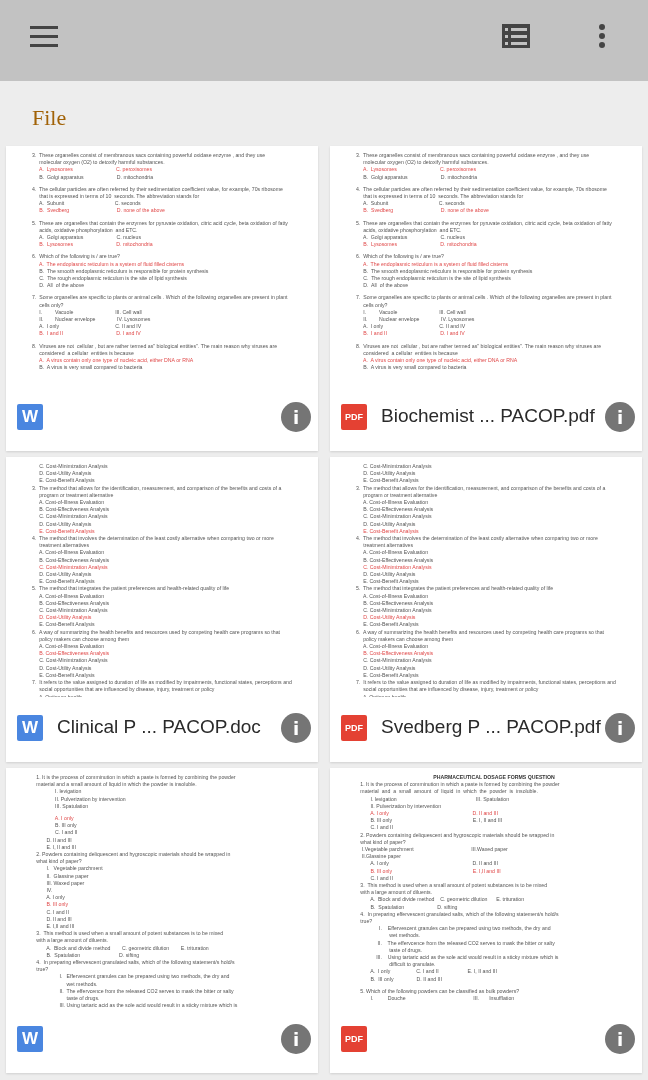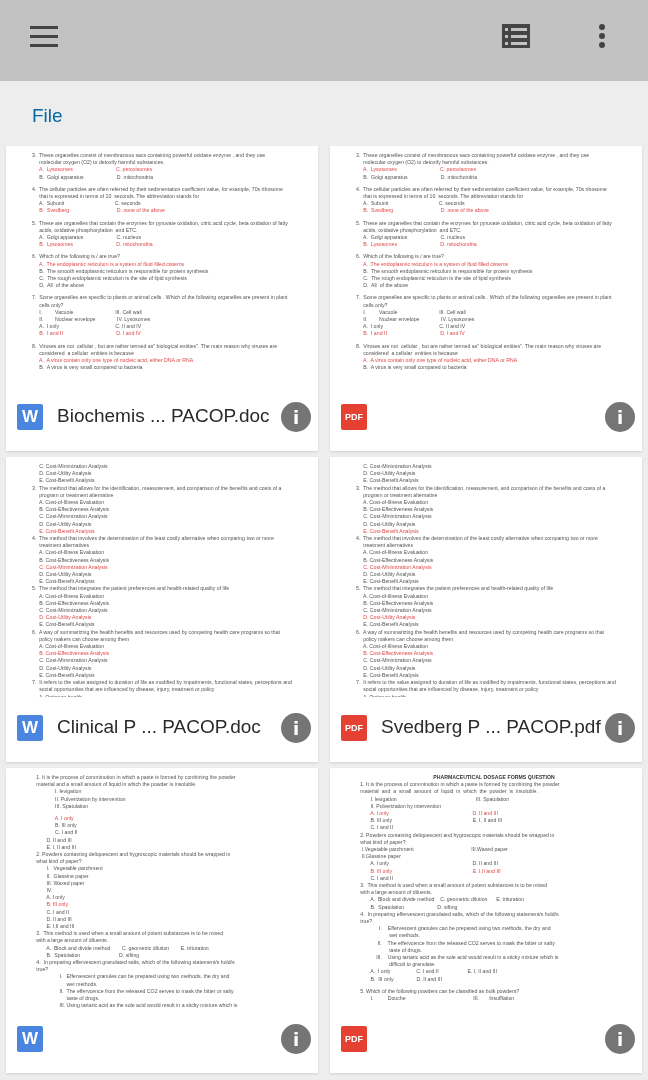--- a/index.html
+++ b/index.html
@@ -7,21 +7,21 @@
   .appbar { position: absolute; left: 0; top: 0; width: 648px; height: 81px; background: #c2c2c2; }
   .appbar .icon { position: absolute; }
   .menu-icon { left: 30px; top: 26px; width: 28px; height: 22px; }
   .menu-icon span { display: block; height: 3px; background: #444; margin-bottom: 6px; width: 28px; }
   .list-icon { left: 502px; top: 24px; width: 28px; height: 24px; background: #444; padding: 3px; }
   .list-icon .row { display: flex; height: 5px; margin-bottom: 2px; }
   .list-icon .row .b { width: 3px; height: 3px; background: #c2c2c2; margin-top:1px; margin-right: 3px; }
   .list-icon .row .l { flex: 1; height: 3px; background: #c2c2c2; margin-top:1px; }
   .more-icon { left: 599px; top: 24px; width: 8px; height: 26px; }
   .more-icon span { display: block; width: 6px; height: 6px; border-radius: 50%; background: #444; margin-bottom: 3px; }
-  .section-title { position: absolute; left: 32px; top: 105px; font-size: 19px; color: #0369a1; }
+  .section-title { position: absolute; left: 32px; top: 105px; font-size: 22px; color: #a16207; font-family: Liberation Serif, serif; }
   .grid { position: absolute; left: 6px; top: 146px; width: 636px; }
   .card { position: absolute; width: 312px; height: 305px; background: #fff; box-shadow: 0 1px 2px rgba(0,0,0,0.12); overflow: hidden; }
   .thumb { position: absolute; left: 0; top: 0; width: 312px; height: 240px; overflow: hidden; background: #fff; padding: 6px 10px 0 26px; font-size: 5.2px; line-height: 7.2px; color: #555; }
   .thumb p { margin: 0; white-space: nowrap; overflow: hidden; }
   .thumb .red { color: #e04848; }
   .thumb .gap { height: 5px; }
   .thumb .title { text-align: center; font-weight: bold; color: #333; }
   .footer { position: absolute; left: 0; top: 240px; width: 312px; height: 65px; display: flex; align-items: center; }
   .ficon { position: absolute; left: 11px; top: 18px; width: 26px; height: 26px; border-radius: 2px; color: #fff; font-weight: bold; display: flex; align-items: center; justify-content: center; }
   .ficon.doc { background: #4a86e0; font-size: 17px; }
@@ -92,21 +92,20 @@
         <p style="white-space: pre;">     A.  I only                                       C. II and IV</p>
         <p class="red" style="white-space: pre;">     B.  I and II                                     D. I and IV</p>
         <div class="gap"></div>
         <p style="white-space: pre;">8.  Viruses are not  cellular , but are rather termed as" biological entities". The main reason why viruses are</p>
         <p style="white-space: pre;">     considered  a cellular  entities is because</p>
         <p class="red" style="white-space: pre;">     A.  A virus contain only one type of nucleic acid, either DNA or RNA</p>
         <p style="white-space: pre;">     B.  A virus is very small compared to bacteria</p>
       </div>
       <div class="footer">
         <div class="ficon doc">W</div>
-        <div class="fname">Biochemis ... PACOP.doc</div>
         <div class="info">i</div>
       </div>
     </div>
     <div class="card" style="left: 324px; top: 0px;">
       <div class="thumb">
         <p style="white-space: pre;">3.  These organelles consist of membranous sacs containing powerful oxidase enzyme , and they use</p>
         <p style="white-space: pre;">     molecular oxygen (O2) to detoxify harmful substances.</p>
         <p class="red" style="white-space: pre;">     A.  Lysosomes                              C. peroxisomes</p>
         <p style="white-space: pre;">     B.  Golgi apparatus                       D. mitochondria</p>
         <div class="gap"></div>
@@ -133,20 +132,21 @@
         <p style="white-space: pre;">     A.  I only                                       C. II and IV</p>
         <p class="red" style="white-space: pre;">     B.  I and II                                     D. I and IV</p>
         <div class="gap"></div>
         <p style="white-space: pre;">8.  Viruses are not  cellular , but are rather termed as" biological entities". The main reason why viruses are</p>
         <p style="white-space: pre;">     considered  a cellular  entities is because</p>
         <p class="red" style="white-space: pre;">     A.  A virus contain only one type of nucleic acid, either DNA or RNA</p>
         <p style="white-space: pre;">     B.  A virus is very small compared to bacteria</p>
       </div>
       <div class="footer">
         <div class="ficon pdf">PDF</div>
+        <div class="fname">Biochemist ... PACOP.pdf</div>
         <div class="info">i</div>
       </div>
     </div>
     <div class="card" style="left: 0px; top: 311px;">
       <div class="thumb">
         <p style="white-space: pre;">     C. Cost-Minimization Analysis</p>
         <p style="white-space: pre;">     D. Cost-Utility Analysis</p>
         <p style="white-space: pre;">     E. Cost-Benefit Analysis</p>
         <p style="white-space: pre;">3.  The method that allows for the identification, measurement, and comparison of the benefits and costs of a</p>
         <p style="white-space: pre;">     program or treatment alternative</p>

